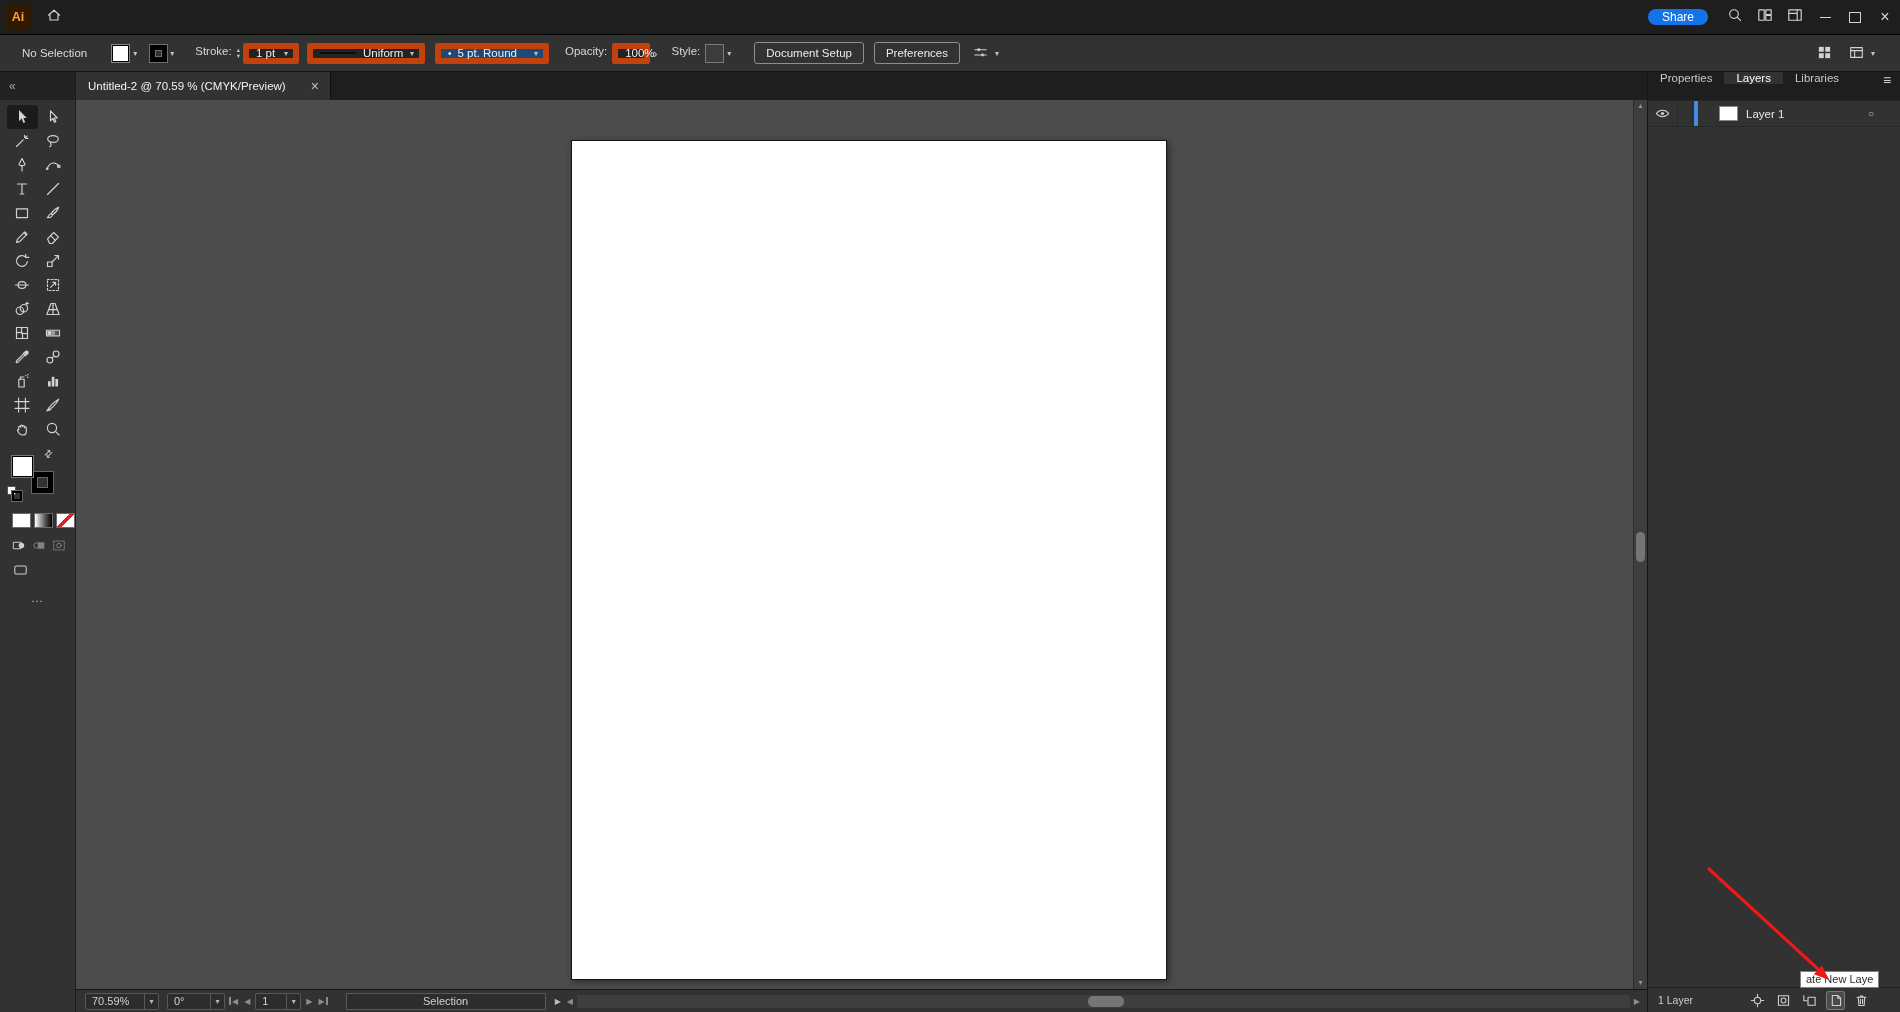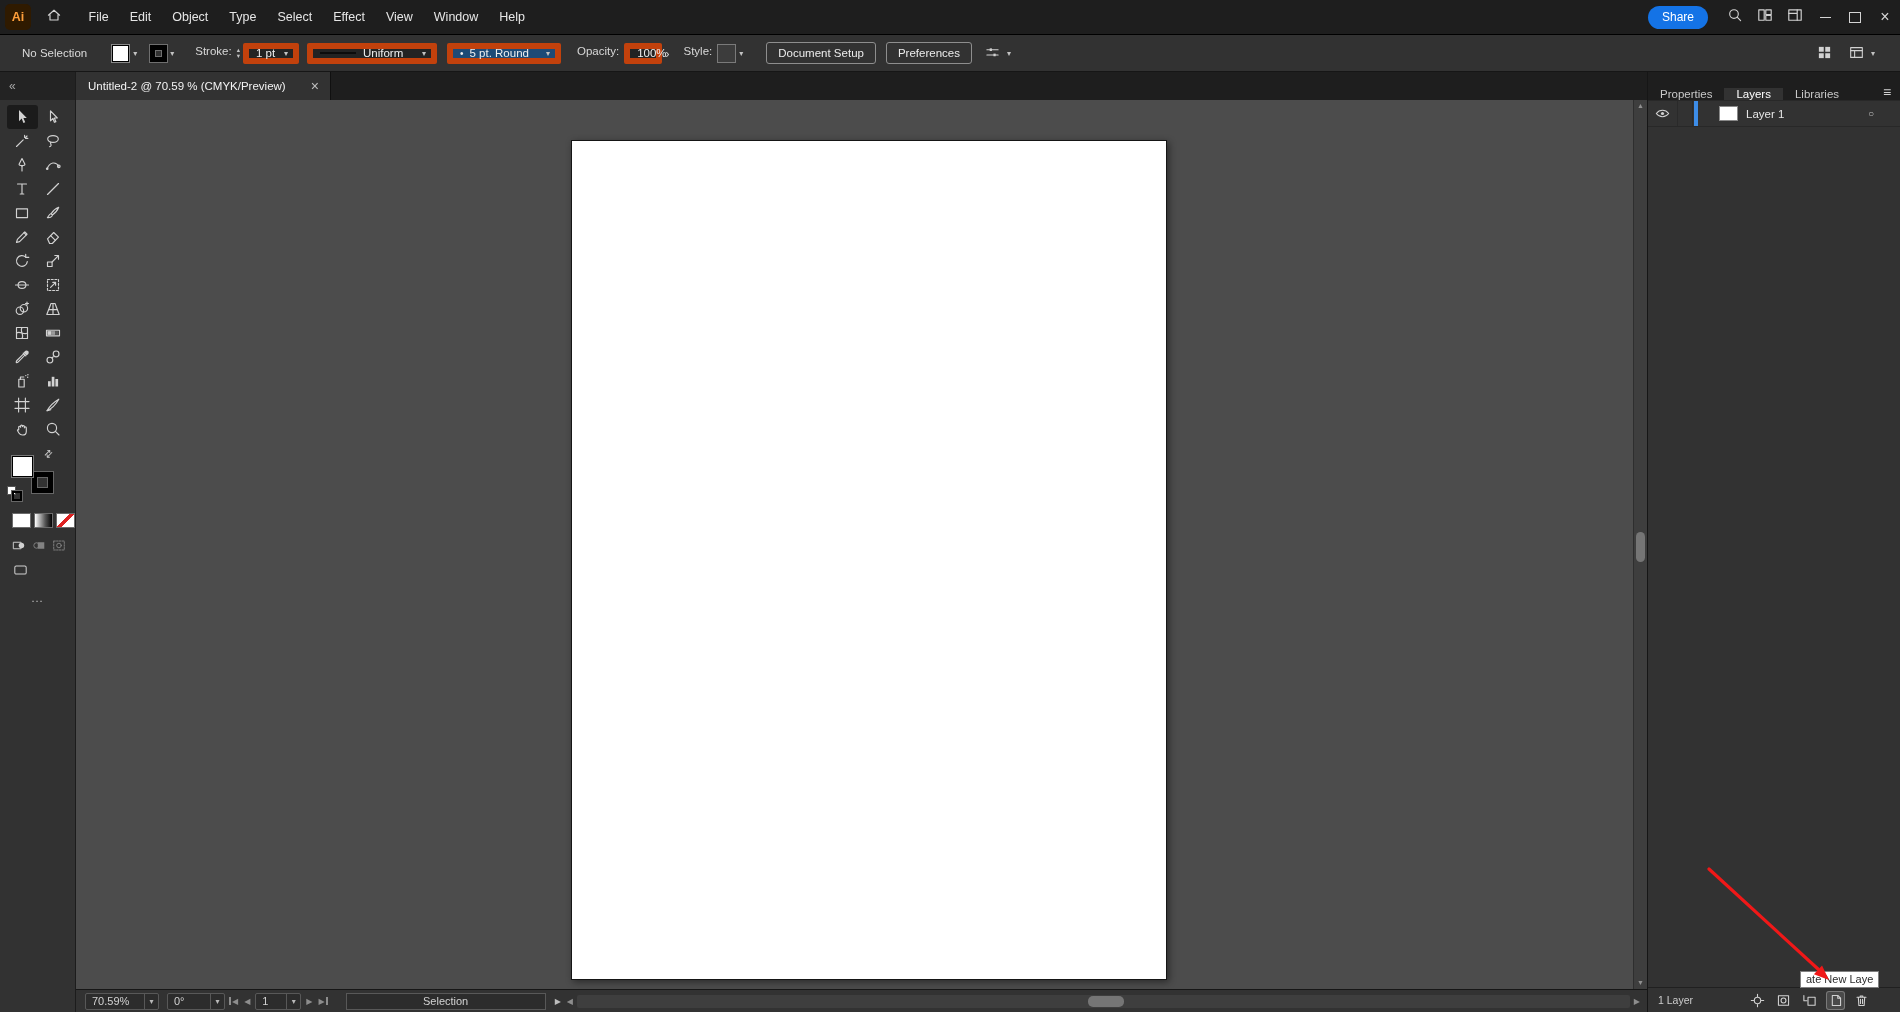--- a/index.html
+++ b/index.html
@@ -16,21 +16,21 @@
 
   
   .titlebar{height:34px;min-height:34px;background:#1e1e1e;display:flex;align-items:center;border-bottom:1px solid #000;}
   .app-icon{width:26px;height:26px;margin:0 9px 0 5px;border-radius:5px;background:#2f1a00;color:#ff9f3a;
             font-weight:700;font-size:12.5px;display:flex;align-items:center;justify-content:center;cursor:pointer;}
   .home-btn{width:28px;display:flex;justify-content:center;cursor:pointer;}
   .home-btn svg,.tb-ic svg{width:16px;height:16px;}
   .menus{display:flex;margin-left:10px;height:100%;}
   .menu-item{padding:0 10.5px;font-size:12.5px;color:#e6e6e6;display:flex;align-items:center;cursor:pointer;}
   .tb-right{margin-left:auto;display:flex;align-items:center;height:100%;}
-  .share-btn{height:23px;padding:0 14px;border:none;border-radius:13px;background:#1473e6;color:#fff;
+  .share-btn{height:16px;padding:0 14px;border:none;border-radius:13px;background:#1473e6;color:#fff;
              font-size:12px;font-family:inherit;cursor:pointer;margin-right:12px;}
   .tb-ic{width:30px;display:flex;justify-content:center;cursor:pointer;}
   .win-ctl{width:30px;height:100%;display:flex;align-items:center;justify-content:center;color:#d4d4d4;cursor:pointer;}
   .min-glyph{width:11px;height:1px;background:#d4d4d4;display:block;}
   .max-glyph{width:10px;height:9px;border:1px solid #d4d4d4;display:block;}
   .close-glyph{font-size:16px;line-height:1;}
 
   
   .controlbar{height:36px;min-height:36px;background:#323232;border-bottom:1px solid #161616;
               display:flex;align-items:center;padding:0 22px;font-size:11.5px;}
@@ -40,21 +40,21 @@
   .stroke-swatch{width:17px;height:17px;box-sizing:border-box;border:5px solid #000;background:transparent;
                  box-shadow:0 0 0 1px #6f6f6f,inset 0 0 0 1px #6f6f6f;}
   .chev{font-size:8px;color:#c2c2c2;padding:0 3px;cursor:pointer;}
   .cb-label{margin:0 5px 4px 8px;color:#d8d8d8;}
   .stepper{display:flex;flex-direction:column;justify-content:center;font-size:6.5px;line-height:6px;
            color:#c2c2c2;margin-right:3px;cursor:pointer;}
   .cb-field{height:21px;box-sizing:border-box;background:#232323;border:6px solid #c2410c;border-radius:2px;
             display:flex;align-items:center;padding:0 2px 0 7px;cursor:pointer;color:#efefef;}
   .cb-field .chev{margin-left:4px;}
   .cb-field.weight{width:56px;justify-content:space-between;margin-right:8px;}
-  .cb-field.profile{width:130px;margin-right:10px;}
+  .cb-field.profile{width:118px;margin-right:10px;}
   .cb-field.brush{width:114px;background:#1d4a76;margin-right:8px;}
   .cb-field.opacity{width:38px;justify-content:space-between;}
   .line-preview{width:36px;height:2px;background:#0c0c0c;margin-right:7px;}
   .brush-dot{margin-right:6px;font-size:10px;}
   .cb-more{font-size:13px;color:#c8c8c8;margin:0 6px 0 3px;cursor:pointer;}
   .style-swatch{width:17px;height:17px;background:#3c3c3c;border:1px solid #7a7a7a;}
   .cb-btn{height:22px;margin-left:10px;padding:0 11px;background:transparent;border:1px solid #8e8e8e;
           border-radius:3px;color:#ececec;font-size:11.5px;font-family:inherit;cursor:pointer;}
   .cb-ic{width:22px;display:flex;justify-content:center;margin-left:10px;cursor:pointer;}
   .cb-ic svg{width:15px;height:15px;}
@@ -123,21 +123,21 @@
   .nav-bar{width:2px;height:8px;background:#8d8d8d;display:inline-block;margin:0 1px;}
   .sb-status{width:200px;height:17px;box-sizing:border-box;margin-left:14px;background:#2c2c2c;
              border:1px solid #585858;display:flex;align-items:center;justify-content:center;}
   .flyout{font-size:8px;color:#bdbdbd;margin:0 6px 0 9px;cursor:pointer;}
   .hscroll{flex:1;display:flex;align-items:center;gap:4px;padding-right:2px;}
   .htrack{flex:1;height:13px;background:#3e3e3e;border-radius:2px;position:relative;cursor:pointer;}
   .hthumb{position:absolute;left:48.5%;width:36px;top:1px;height:11px;background:#757575;border-radius:5px;cursor:pointer;}
 
   
   .rightcol{width:252px;min-width:252px;background:#323232;border-left:1px solid #161616;display:flex;flex-direction:column;}
-  .panel-tabs{height:28px;min-height:28px;background:#1e1e1e;display:flex;align-items:flex-end;font-size:11.5px;}
+  .panel-tabs{height:28px;min-height:28px;background:#1e1e1e;display:flex;align-items:flex-start;font-size:11.5px;}
   #ptabs{display:flex;align-items:stretch;}
   .ptab{display:flex;align-items:center;padding:0 12px;color:#c9c9c9;cursor:pointer;}
   .ptab.active{background:#323232;color:#fff;}
   .panel-menu{margin-left:auto;width:26px;display:flex;align-items:center;justify-content:center;
               color:#d0d0d0;font-size:14px;cursor:pointer;}
   .panel-body{flex:1;display:flex;flex-direction:column;min-height:0;}
   .search-row{display:flex;align-items:center;padding:8px 8px 7px 8px;gap:7px;}
   .searchbox{flex:1;height:22px;box-sizing:border-box;background:#262626;border:1px solid #4a4a4a;border-radius:3px;
              display:flex;align-items:center;padding:0 6px;gap:5px;}
   .searchbox svg{width:13px;height:13px;flex:none;opacity:.8;}
@@ -174,31 +174,20 @@
 
 <div class="app">
 
   <div class="titlebar">
     <div class="app-icon">Ai</div>
     <div class="home-btn">
         <span><svg class="ic" viewBox="0 0 16 16">
             <path d="M2.4 8.2L8 3.2l5.6 5M4 7.6V13h8V7.6"></path>
           </svg></span>
       </div>
-    <nav class="menus" id="menus">
-        <div class="menu-item">File</div>
-        <div class="menu-item">Edit</div>
-        <div class="menu-item">Object</div>
-        <div class="menu-item">Type</div>
-        <div class="menu-item">Select</div>
-        <div class="menu-item">Effect</div>
-        <div class="menu-item">View</div>
-        <div class="menu-item">Window</div>
-        <div class="menu-item">Help</div>
-      </nav>
     <div class="tb-right">
       <button class="share-btn">Share</button>
       <span class="tb-ic">
           <span><svg class="ic" viewBox="0 0 16 16">
               <circle cx="7" cy="7" r="4.3"></circle>
               <path d="M10.2 10.2l3.4 3.4"></path>
             </svg></span>
         </span>
       <span class="tb-ic">
           <span><svg class="ic" viewBox="0 0 16 16">

